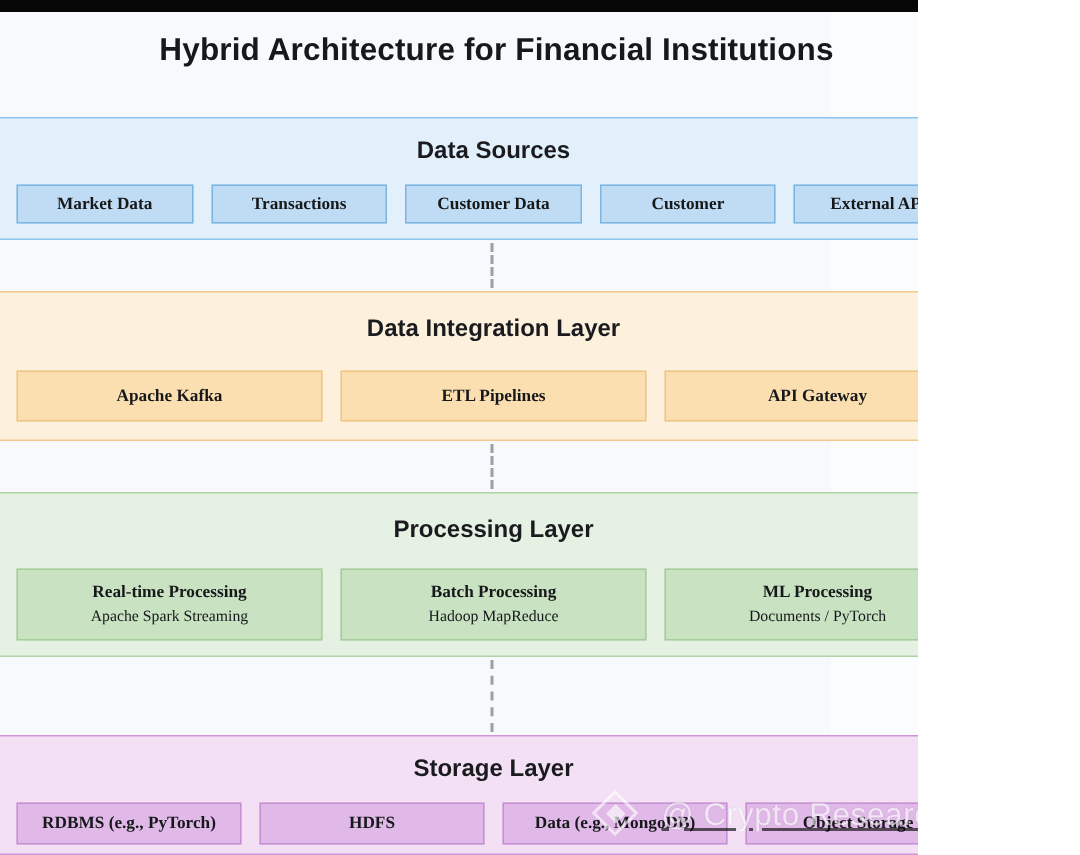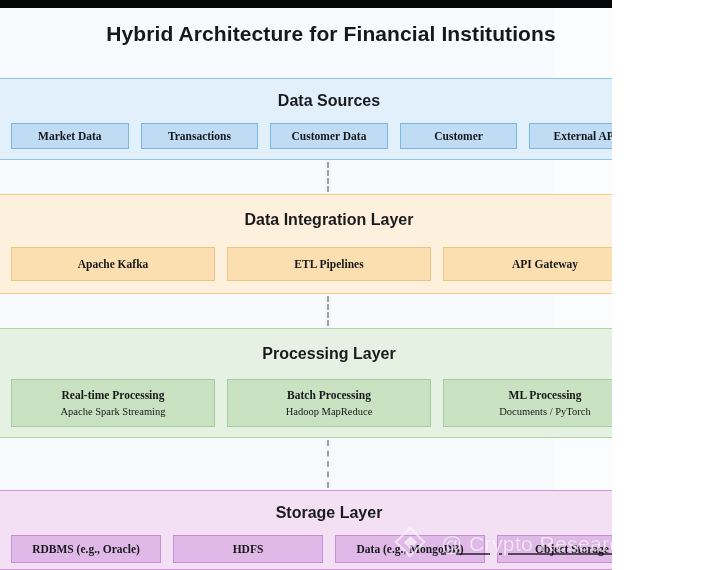--- a/index.html
+++ b/index.html
@@ -279,21 +279,21 @@
       </div>
     </div>
   </div>
 
   <div class="connector" id="connector-3"></div>
 
   <div class="layer" id="layer-storage">
     <div class="layer-title">Storage Layer</div>
     <div class="chips">
       <div class="chip">
-        <span class="chip-title">RDBMS (e.g., Oracle)</span>
+        <span class="chip-title">RDBMS (e.g., PyTorch)</span>
       </div>
       <div class="chip">
         <span class="chip-title">HDFS</span>
       </div>
       <div class="chip">
         <span class="chip-title">Data (e.g., MongoDB)</span>
       </div>
       <div class="chip">
         <span class="chip-title">Object Storage</span>
       </div>

